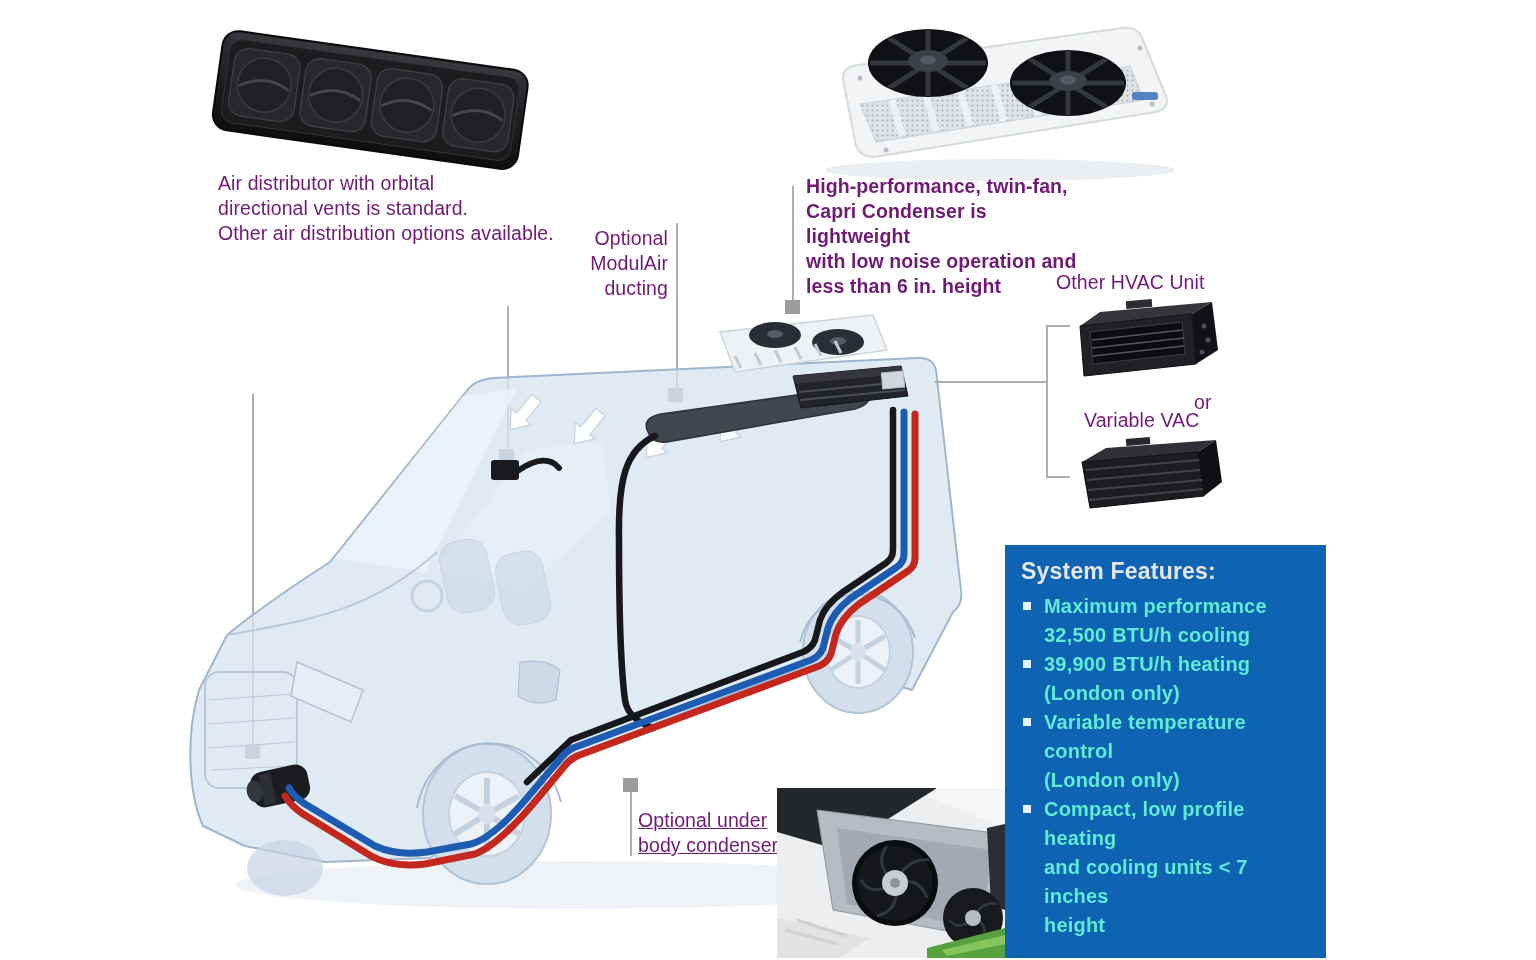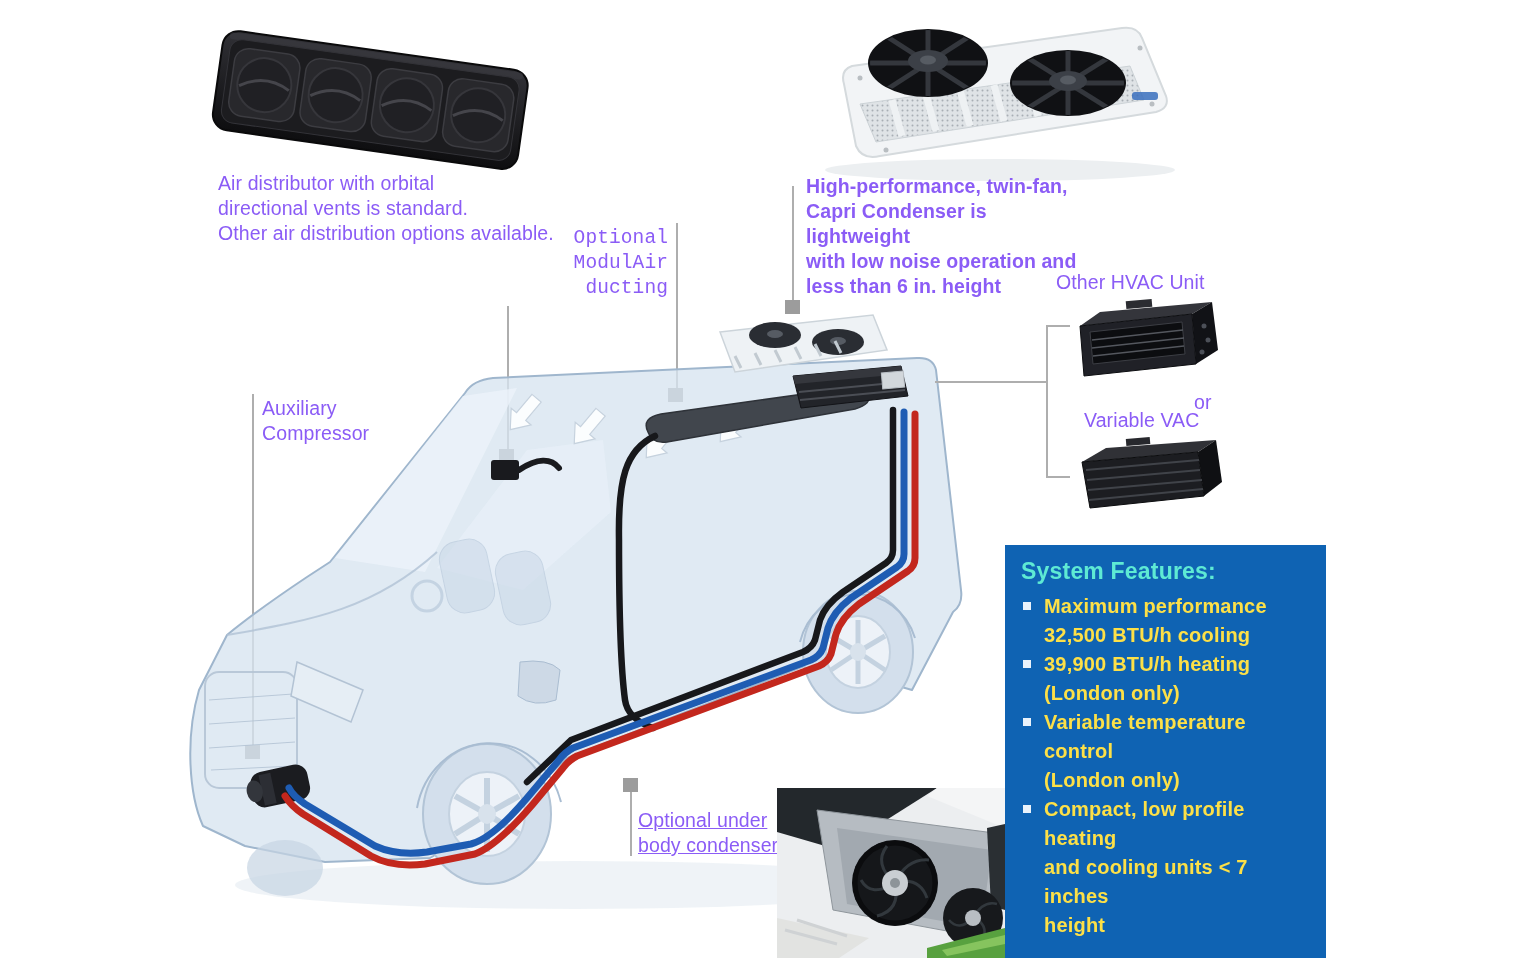--- a/index.html
+++ b/index.html
@@ -1,30 +1,30 @@
 <!DOCTYPE html>
 <html><head>
 <meta charset="utf-8">
 <style>
   html,body{margin:0;padding:0;background:#ffffff;}
   #stage{position:relative;width:1536px;height:960px;background:#ffffff;overflow:hidden;
          font-family:"Liberation Sans","DejaVu Sans",sans-serif;}
   .abs{position:absolute;}
-  .label{position:absolute;font-size:19.5px;line-height:25px;color:#8b5cf6;
+  .label{position:absolute;font-size:19.5px;line-height:25px;color:#701a75;
          white-space:pre-line;letter-spacing:0.1px;}
-  .label.right{text-align:right;font-family:Liberation Mono, monospace;}
+  .label.right{text-align:right;}
   .marker{position:absolute;width:15px;height:14px;background:#9c9c9c;}
   .vline{position:absolute;width:2px;background:#aeaeae;}
   .hline{position:absolute;height:2px;background:#aeaeae;}
   #features-box{position:absolute;left:1005px;top:545px;width:321px;height:413px;
                 background:#0f63b3;box-sizing:border-box;padding:13px 14px 10px 16px;}
-  #features-title{color:#5eead4;font-size:23px;font-weight:700;margin:0 0 7px 0;letter-spacing:0.2px;}
+  #features-title{color:#e5e5e5;font-size:23px;font-weight:700;margin:0 0 7px 0;letter-spacing:0.2px;}
   #features-list{list-style:none;margin:0;padding:0;}
   #features-list li{position:relative;padding-left:23px;margin:0;
-                    color:#fde047;font-size:20px;line-height:29px;font-weight:600;
+                    color:#5eead4;font-size:20px;line-height:29px;font-weight:600;
                     white-space:pre-line;letter-spacing:0.2px;}
   .bullet{position:absolute;left:2px;top:10px;width:8px;height:8px;background:#e9f2fb;}
 </style>
 </head>
 <body>
 
 <div id="stage">
 
   <svg class="abs" style="left:198px;top:22px;" width="345" height="160" viewBox="0 0 345 160">
     <defs>
@@ -137,22 +137,20 @@
 
   <div class="label right" style="left:548px;top:226px;width:120px;">Optional
 ModulAir
 ducting</div>
   <div class="vline" style="left:676px;top:223px;height:165px;"></div>
   <div class="marker" style="left:668px;top:388px;"></div>
 
   <div class="vline" style="left:507px;top:306px;height:143px;"></div>
   <div class="marker" style="left:499px;top:449px;"></div>
 
-  <div class="label" style="left:262px;top:396px;width:140px;">Auxiliary
-Compressor</div>
   <div class="vline" style="left:252px;top:394px;height:351px;"></div>
   <div class="marker" style="left:245px;top:745px;"></div>
 
   <svg class="abs" style="left:175px;top:290px;" width="815" height="625" viewBox="0 0 815 625">
     <ellipse cx="400" cy="595" rx="340" ry="24" fill="#e2e9f0" opacity="0.55"></ellipse>
     <path d="M 28 536 C 14 505 10 448 24 400 L 52 345 C 80 322 105 305 132 287 L 155 272 L 290 103
              Q 298 90 318 88 L 742 68 Q 758 67 761 80 L 786 300 Q 788 315 778 322 L 737 400
              L 640 372 L 392 468 L 338 520 L 255 568 L 150 572 L 70 556 Z" fill="#d7e4f0" fill-opacity="0.78" stroke="#9fb6cd" stroke-width="2" stroke-linejoin="round"></path>
     <path d="M 160 268 L 288 106 L 342 98 L 250 282 Z" fill="#ecf3fa" opacity="0.8"></path>
     <path d="M 262 278 L 352 160 L 428 150 L 436 222 L 348 300 Z" fill="#e7f0f8" opacity="0.72"></path>

